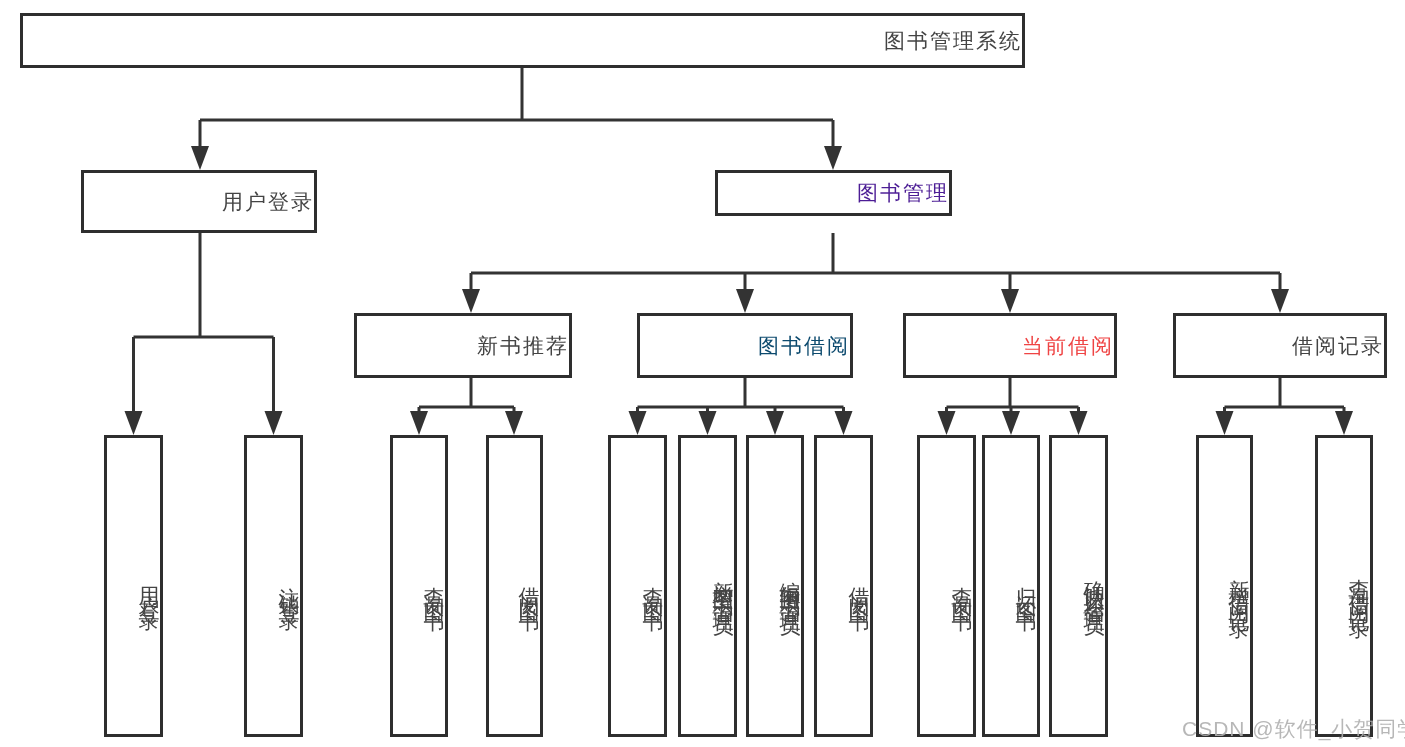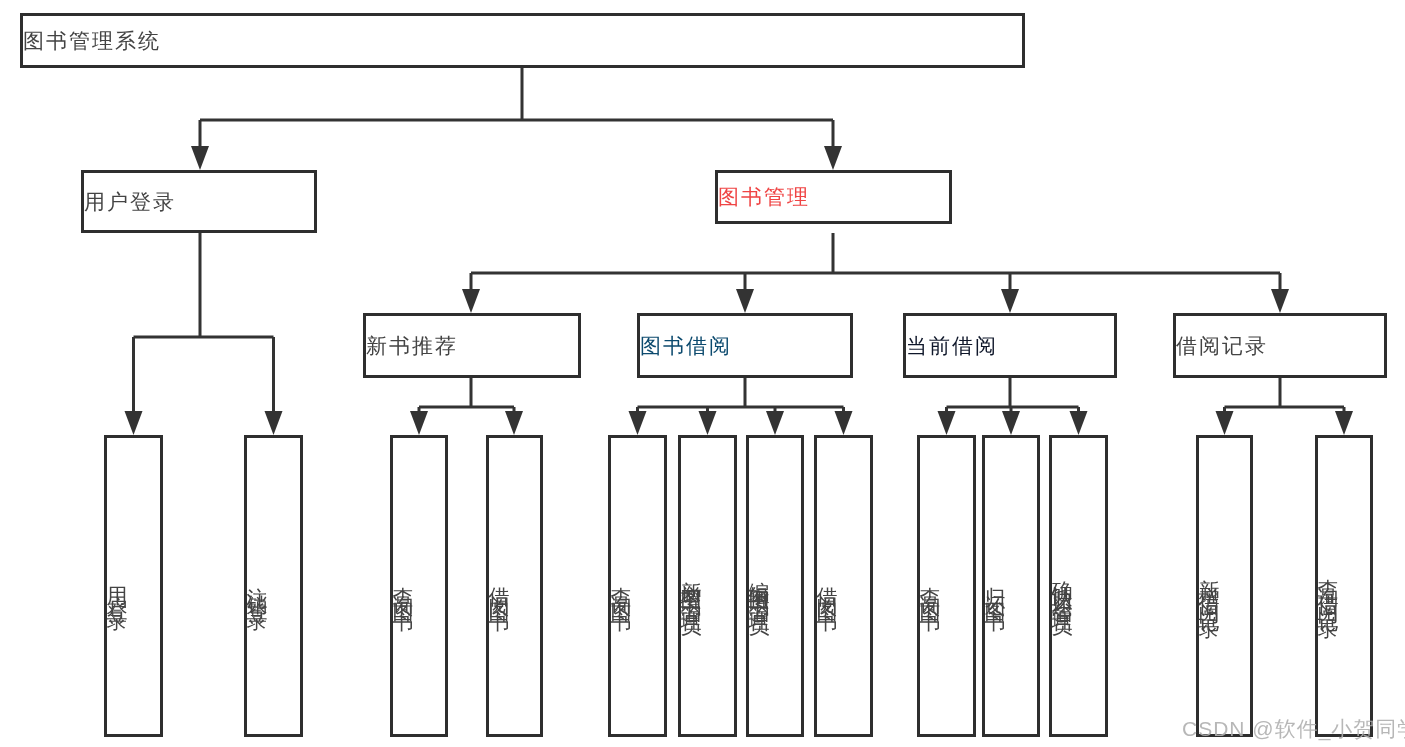--- a/index.html
+++ b/index.html
@@ -23,21 +23,21 @@
     height: 747px;
     z-index: 1;
   }
   .node {
     position: absolute;
     box-sizing: border-box;
     background: #ffffff;
     border: 3px solid #2e2e2e;
     display: flex;
     align-items: center;
-    justify-content: flex-start;
+    justify-content: flex-end;
     color: #444444;
     z-index: 2;
   }
   .node.h {
     font-size: 21px;
     letter-spacing: 2px;
     white-space: nowrap;
   }
   .node.v {
     font-size: 21px;
@@ -90,31 +90,31 @@
              M1215.5 411 L1233.5 411 L1224.5 435 Z  M1335 411 L1353 411 L1344 435 Z" fill="#333333" stroke="none"></path>
   </svg>
 
   <div class="node h" style="left: 20px; top: 13px; width: 1005px; height: 55px; border-color: rgb(46, 46, 46); color: rgb(68, 68, 68);">
     <span>图书管理系统</span>
   </div>
 
   <div class="node h" style="left: 81px; top: 170px; width: 236px; height: 63px; border-color: rgb(46, 46, 46); color: rgb(68, 68, 68);">
     <span>用户登录</span>
   </div>
-  <div class="node h" style="left: 715px; top: 170px; width: 237px; height: 54px; border-color: rgb(46, 46, 46); color: #ef4444;">
+  <div class="node h" style="left: 715px; top: 170px; width: 237px; height: 46px; border-color: rgb(46, 46, 46); color: #4c1d95;">
     <span>图书管理</span>
   </div>
 
-  <div class="node h" style="left: 363px; top: 313px; width: 218px; height: 65px; border-color: rgb(46, 46, 46); color: rgb(68, 68, 68);">
+  <div class="node h" style="left: 354px; top: 313px; width: 218px; height: 65px; border-color: rgb(46, 46, 46); color: rgb(68, 68, 68);">
     <span>新书推荐</span>
   </div>
   <div class="node h" style="left: 637px; top: 313px; width: 216px; height: 65px; border-color: rgb(46, 46, 46); color: #0c4a6e;">
     <span>图书借阅</span>
   </div>
-  <div class="node h" style="left: 903px; top: 313px; width: 214px; height: 65px; border-color: rgb(46, 46, 46); color: #0f172a;">
+  <div class="node h" style="left: 903px; top: 313px; width: 214px; height: 65px; border-color: rgb(46, 46, 46); color: #ef4444;">
     <span>当前借阅</span>
   </div>
   <div class="node h" style="left: 1173px; top: 313px; width: 214px; height: 65px; border-color: rgb(46, 46, 46); color: rgb(68, 68, 68);">
     <span>借阅记录</span>
   </div>
 
   <div class="node v" style="left: 104px; top: 435px; width: 59px; height: 302px; border-color: rgb(46, 46, 46); color: rgb(68, 68, 68);">
     <span class="vtext">用户登录</span>
   </div>
   <div class="node v" style="left: 244px; top: 435px; width: 59px; height: 302px; border-color: rgb(46, 46, 46); color: rgb(68, 68, 68);">

